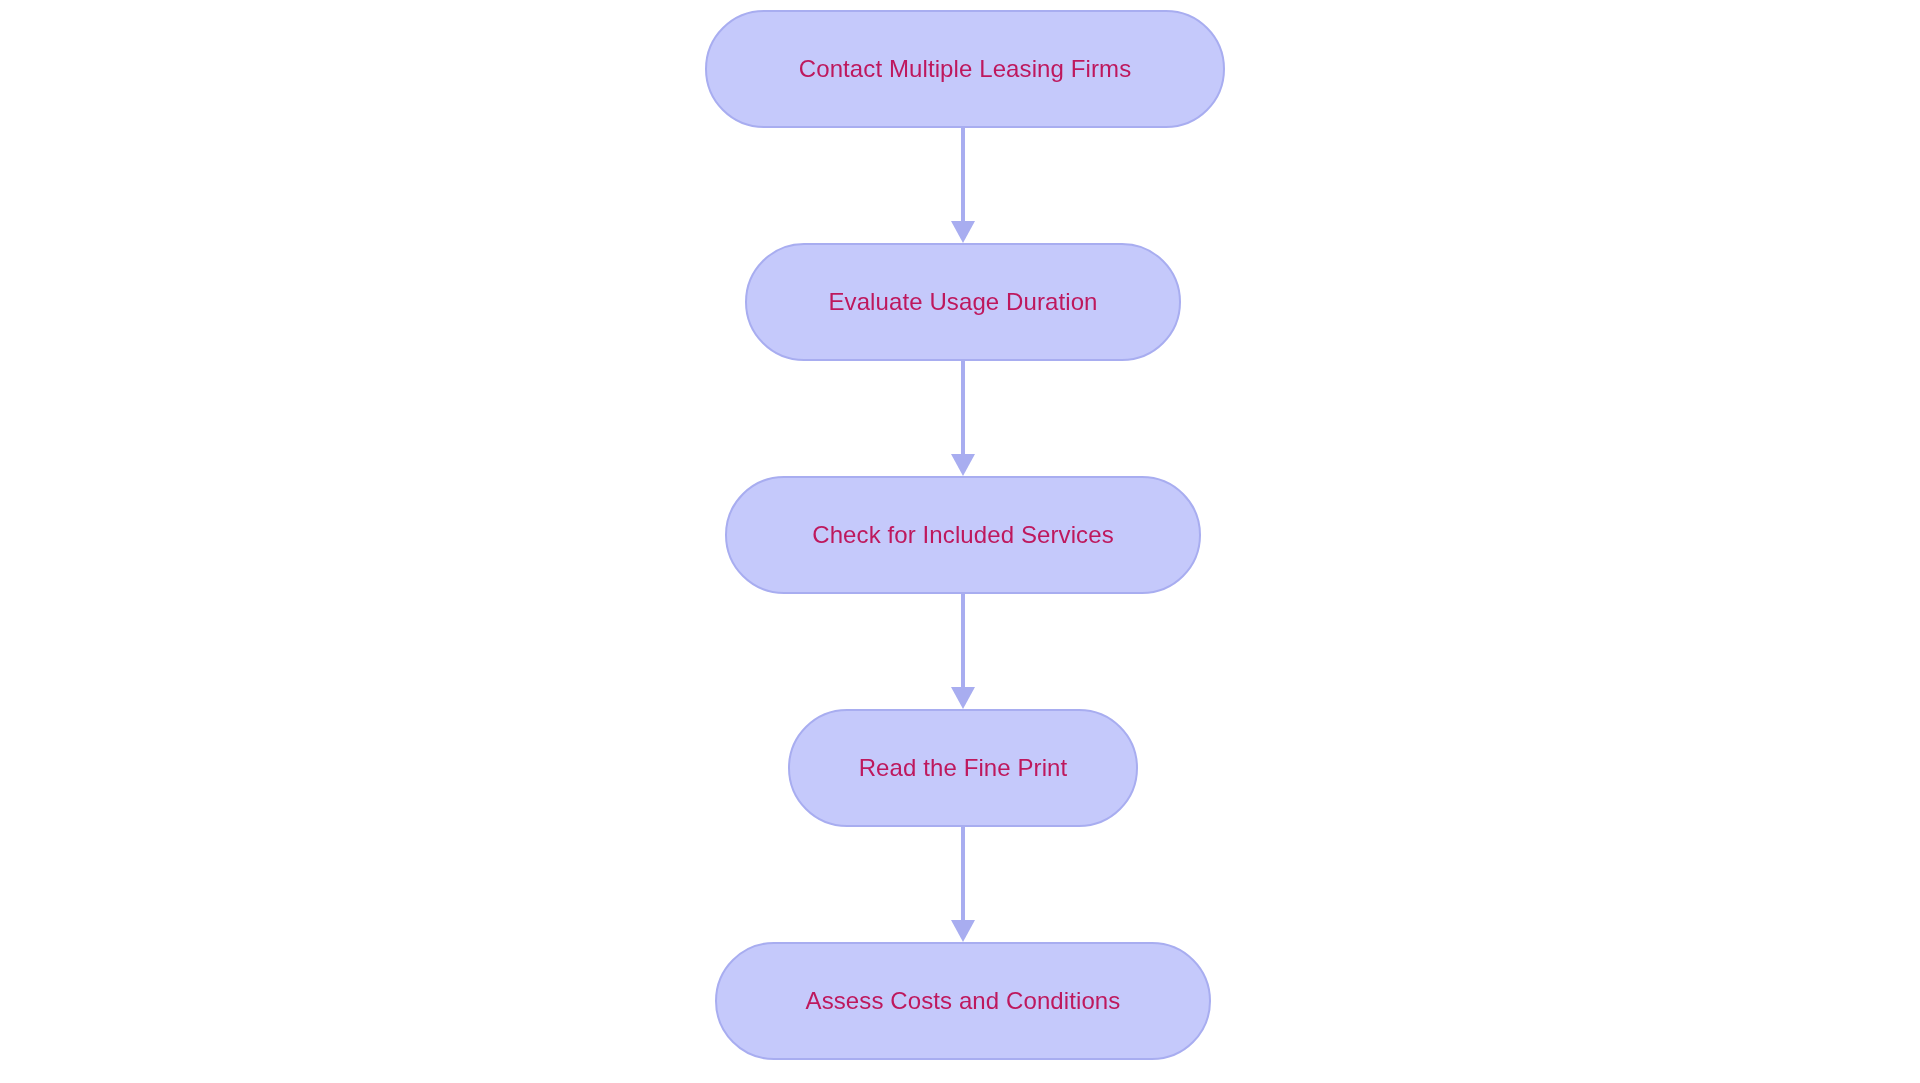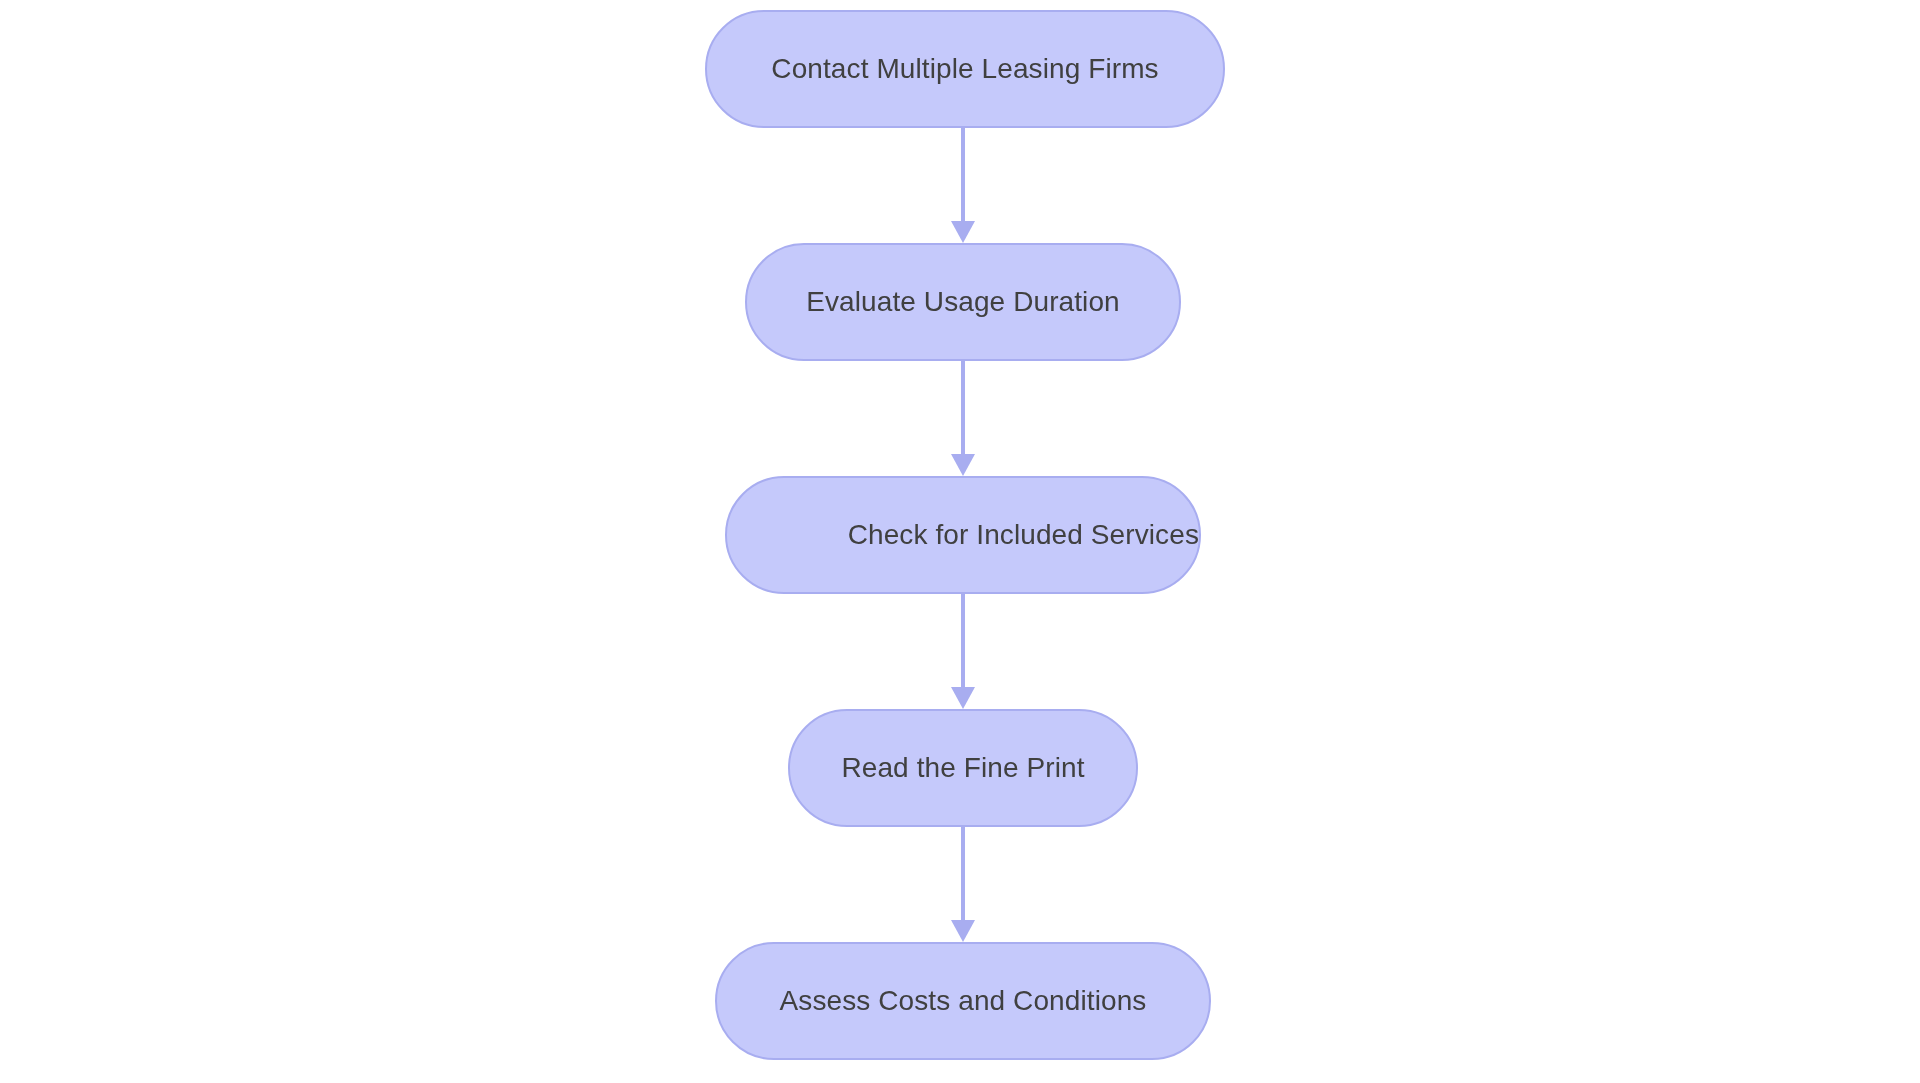--- a/index.html
+++ b/index.html
@@ -35,22 +35,22 @@
     color: #3730c7;
     font-size: 32px;
     font-weight: 400;
     letter-spacing: 0.1px;
     line-height: 1;
     white-space: nowrap;
     user-select: none;
   }
 
   .node-label {
-    color: #404040;
-    font-size: 28px;
+    color: #be185d;
+    font-size: 24px;
     line-height: 1;
     white-space: nowrap;
     pointer-events: none;
   }
 
   
   #connector-layer {
     position: absolute;
     top: 0;
     left: 0;
@@ -86,21 +86,21 @@
     </svg>
 
   <div class="node" style="left: 705px; top: 10px; width: 520px; height: 118px; background: rgb(197, 201, 251); border-color: rgb(168, 173, 240); color: rgb(55, 48, 199);">
     <span class="node-label">Contact Multiple Leasing Firms</span>
   </div>
 
   <div class="node" style="left: 745px; top: 243px; width: 436px; height: 118px; background: rgb(197, 201, 251); border-color: rgb(168, 173, 240); color: rgb(55, 48, 199); justify-content: center;">
     <span class="node-label">Evaluate Usage Duration</span>
   </div>
 
-  <div class="node" style="left: 725px; top: 476px; width: 476px; height: 118px; background: rgb(197, 201, 251); border-color: rgb(168, 173, 240); color: rgb(55, 48, 199); justify-content: flex-end;">
+  <div class="node" style="left: 725px; top: 476px; width: 476px; height: 118px; background: rgb(197, 201, 251); border-color: rgb(168, 173, 240); color: rgb(55, 48, 199);">
     <span class="node-label">Check for Included Services</span>
   </div>
 
   <div class="node" style="left: 788px; top: 709px; width: 350px; height: 118px; background: rgb(197, 201, 251); border-color: rgb(168, 173, 240); color: rgb(55, 48, 199);">
     <span class="node-label">Read the Fine Print</span>
   </div>
 
   <div class="node" style="left: 715px; top: 942px; width: 496px; height: 118px; background: rgb(197, 201, 251); border-color: rgb(168, 173, 240); color: rgb(55, 48, 199);">
     <span class="node-label">Assess Costs and Conditions</span>
   </div>

